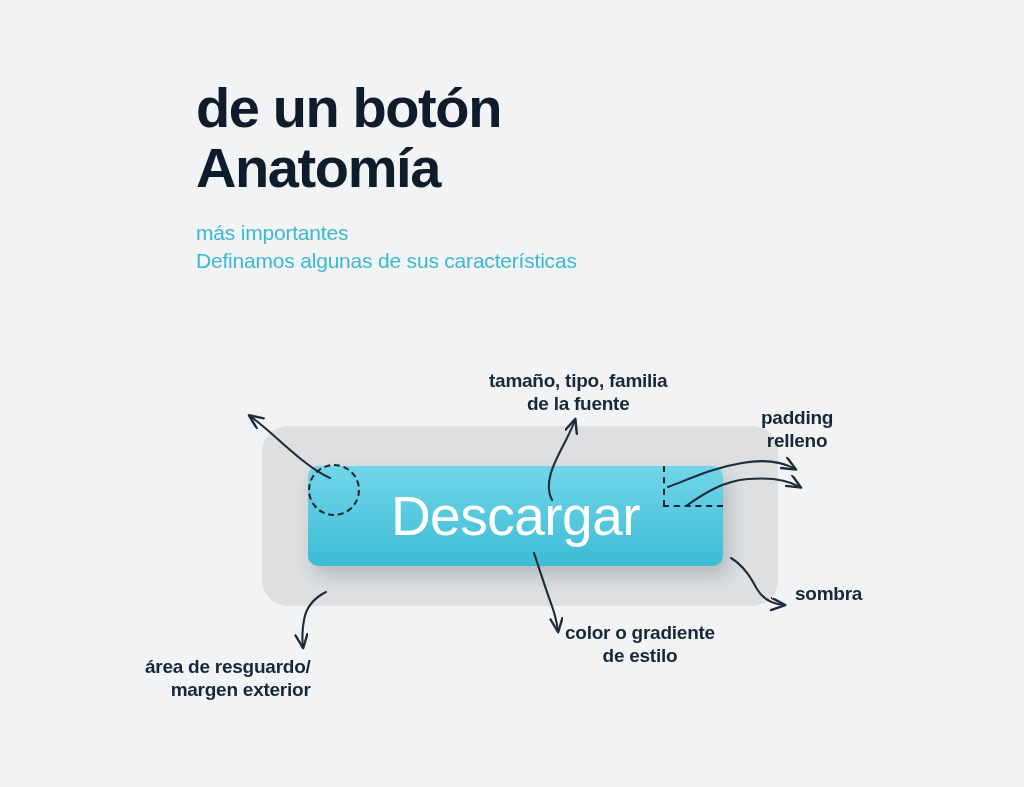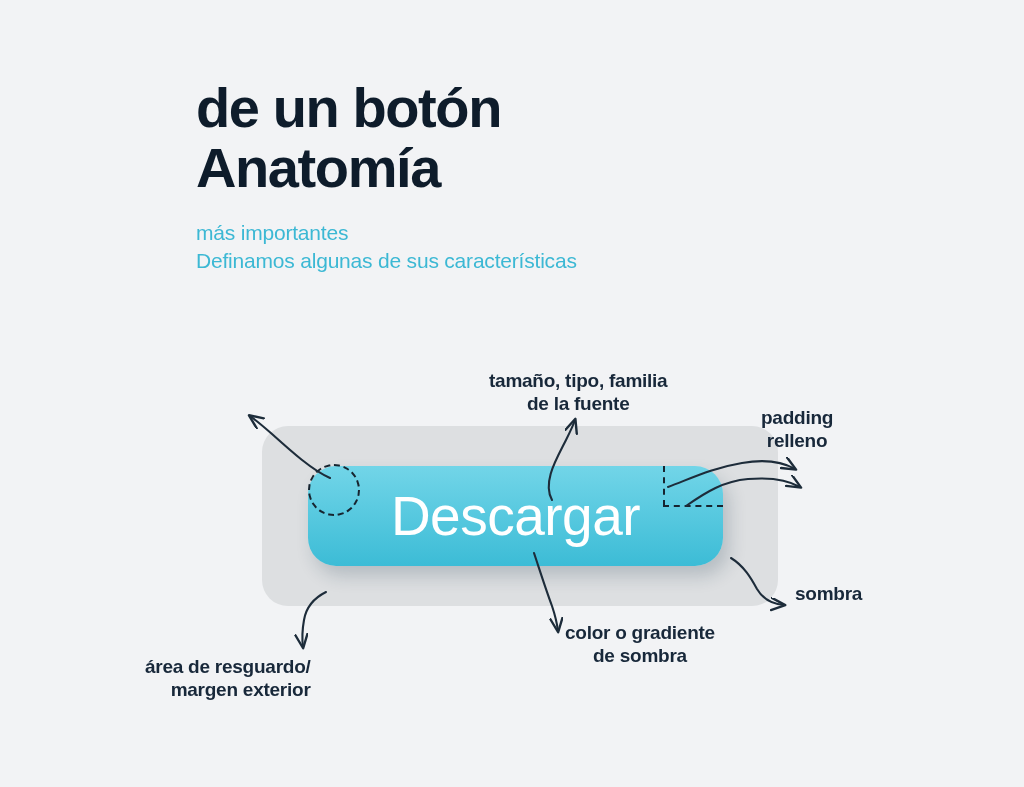--- a/index.html
+++ b/index.html
@@ -73,21 +73,21 @@
     height: 100px;
   }
 
   .download-button {
     position: absolute;
     left: 0;
     top: 0;
     width: 415px;
     height: 100px;
     border: none;
-    border-radius: 28px;
+    border-radius: 10px;
     background: linear-gradient(180deg, #72d5e8 0%, #5ccbe1 40%, #3cbcd6 100%);
     box-shadow: 6px 10px 18px rgba(20, 50, 70, 0.20);
     color: #ffffff;
     font-family: "Liberation Sans", sans-serif;
     font-size: 55px;
     font-weight: 400;
     letter-spacing: -0.5px;
     line-height: 100px;
     text-align: center;
     padding: 0;
@@ -191,21 +191,21 @@
     <span class="line">padding</span>
     <span class="line">relleno</span>
   </div>
 
   <div class="label label-sombra">
     <span class="line">sombra</span>
   </div>
 
   <div class="label label-color">
     <span class="line">color o gradiente</span>
-    <span class="line">de sombra</span>
+    <span class="line">de estilo</span>
   </div>
 
   <div class="label label-area" style="left: 145px;">
     <span class="line">área de resguardo/</span>
     <span class="line">margen exterior</span>
   </div>
 
   <svg id="arrows" viewBox="0 0 1024 787">
     <defs>
       <marker id="ah" markerWidth="9" markerHeight="9" refX="6.4" refY="3.1" orient="auto" markerUnits="strokeWidth">

